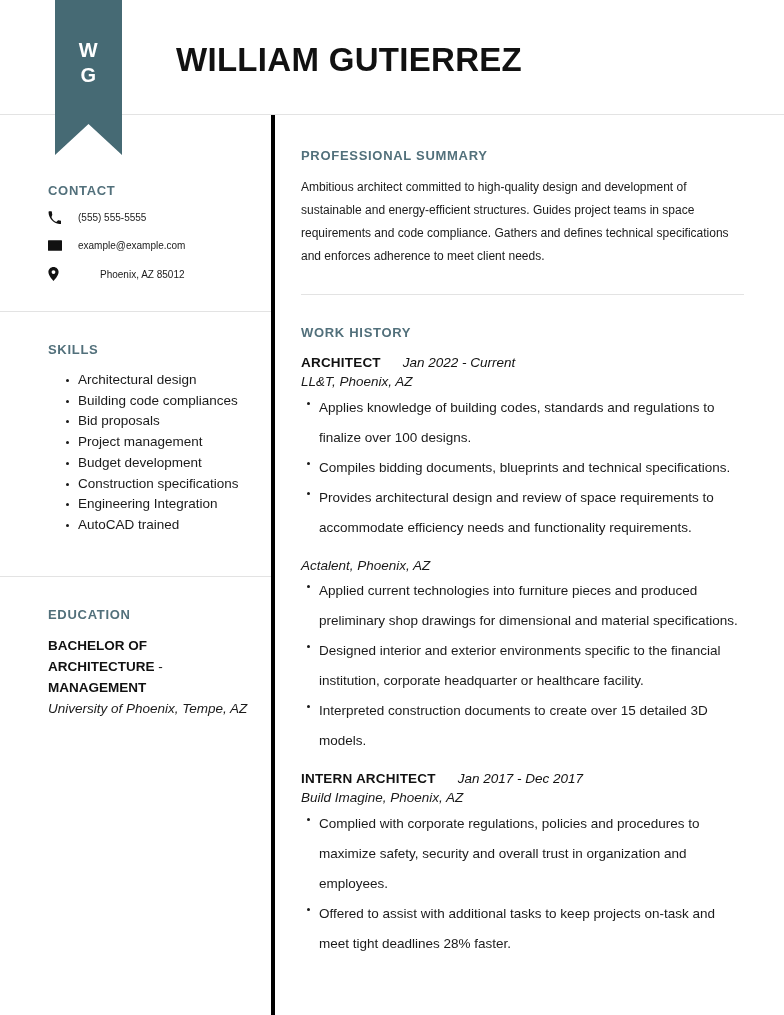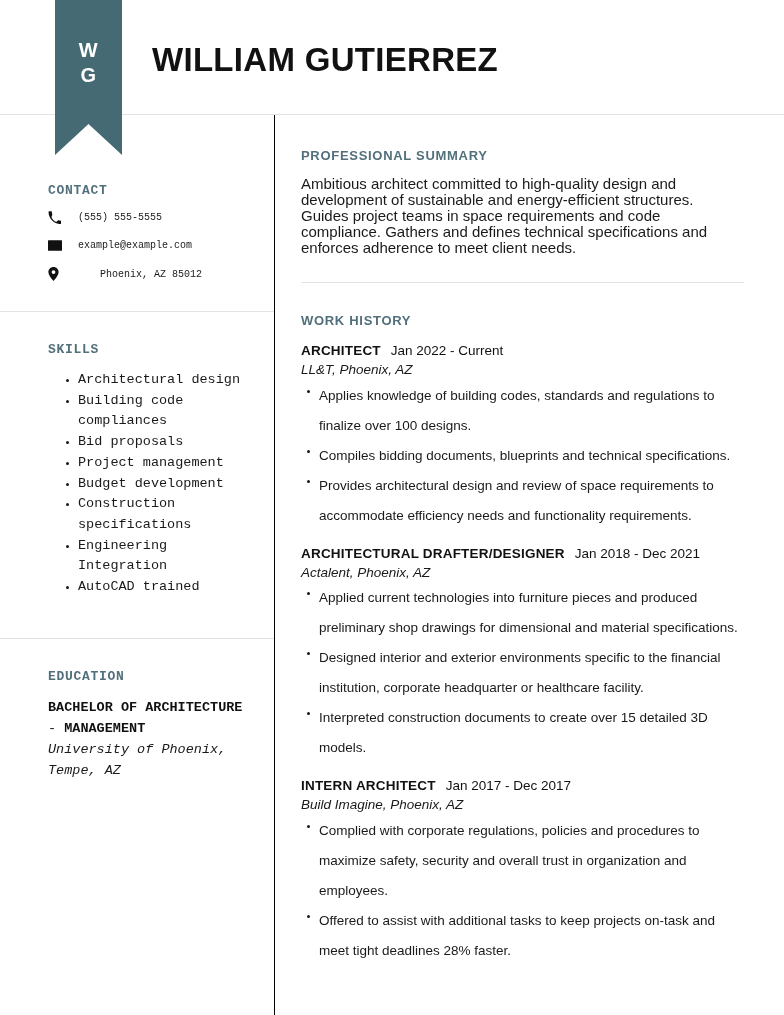--- a/index.html
+++ b/index.html
@@ -50,43 +50,42 @@
   .ribbon-initial {
     color: #ffffff;
     font-size: 20px;
     font-weight: bold;
     line-height: 25px;
     letter-spacing: 0.5px;
   }
 
   .name {
     position: absolute;
-    left: 152px;
+    left: 176px;
     top: 41px;
     font-size: 33px;
     font-weight: bold;
     letter-spacing: 0.3px;
     color: #111111;
     white-space: nowrap;
   }
 
   
   .columns {
     position: relative;
     display: flex;
     height: 900px;
   }
 
   .sidebar {
     width: 275px;
     flex: 0 0 275px;
     box-sizing: border-box;
-    border-right: 1px solid #000000;
-    position: relative;
-    font-family: Liberation Mono, monospace;
+    border-right: 4px solid #000000;
+    position: relative;
   }
 
   .main {
     flex: 1 1 auto;
     box-sizing: border-box;
     padding: 0 40px 0 26px;
     position: relative;
   }
 
   
@@ -173,40 +172,41 @@
     font-style: italic;
     line-height: 21px;
     color: #1a1a1a;
     margin: 0;
   }
 
   
   #summary-section { padding-top: 33px; padding-bottom: 26px; }
   .summary-text {
     margin: 0;
-    font-size: 15px;
-    line-height: 16px;
+    font-size: 12px;
+    line-height: 23px;
     color: #1a1a1a;
   }
 
   #work-section { padding-top: 30px; }
   .job { margin-bottom: 13px; }
   .job:last-child { margin-bottom: 0; }
   .job-headline {
     font-size: 13.5px;
     line-height: 19px;
     color: #111111;
     margin: 0;
   }
   .job-title {
     font-weight: bold;
     letter-spacing: 0.2px;
   }
   .job-dates {
-    margin-left: 10px;
+    font-style: italic;
+    margin-left: 22px;
     white-space: nowrap;
   }
   .job-company {
     font-size: 13.5px;
     font-style: italic;
     line-height: 19.5px;
     color: #1a1a1a;
     margin: 0 0 1px 0;
   }
   .job-bullets {
@@ -323,21 +323,20 @@
           <p class="job-headline"><span class="job-title">ARCHITECT</span><span class="job-dates">Jan 2022 - Current</span></p>
           <p class="job-company">LL&amp;T, Phoenix, AZ</p>
           <ul class="job-bullets">
             <li>Applies knowledge of building codes, standards and regulations to finalize over 100 designs.</li>
             <li>Compiles bidding documents, blueprints and technical specifications.</li>
             <li>Provides architectural design and review of space requirements to accommodate efficiency needs and functionality requirements.</li>
           </ul>
         </div>
 
         <div class="job">
-          <p class="job-headline"><span class="job-title">ARCHITECTURAL DRAFTER/DESIGNER</span><span class="job-dates">Jan 2018 - Dec 2021</span></p>
           <p class="job-company">Actalent, Phoenix, AZ</p>
           <ul class="job-bullets">
             <li>Applied current technologies into furniture pieces and produced preliminary shop drawings for dimensional and material specifications.</li>
             <li>Designed interior and exterior environments specific to the financial institution, corporate headquarter or healthcare facility.</li>
             <li>Interpreted construction documents to create over 15 detailed 3D models.</li>
           </ul>
         </div>
 
         <div class="job">
           <p class="job-headline"><span class="job-title">INTERN ARCHITECT</span><span class="job-dates">Jan 2017 - Dec 2017</span></p>

